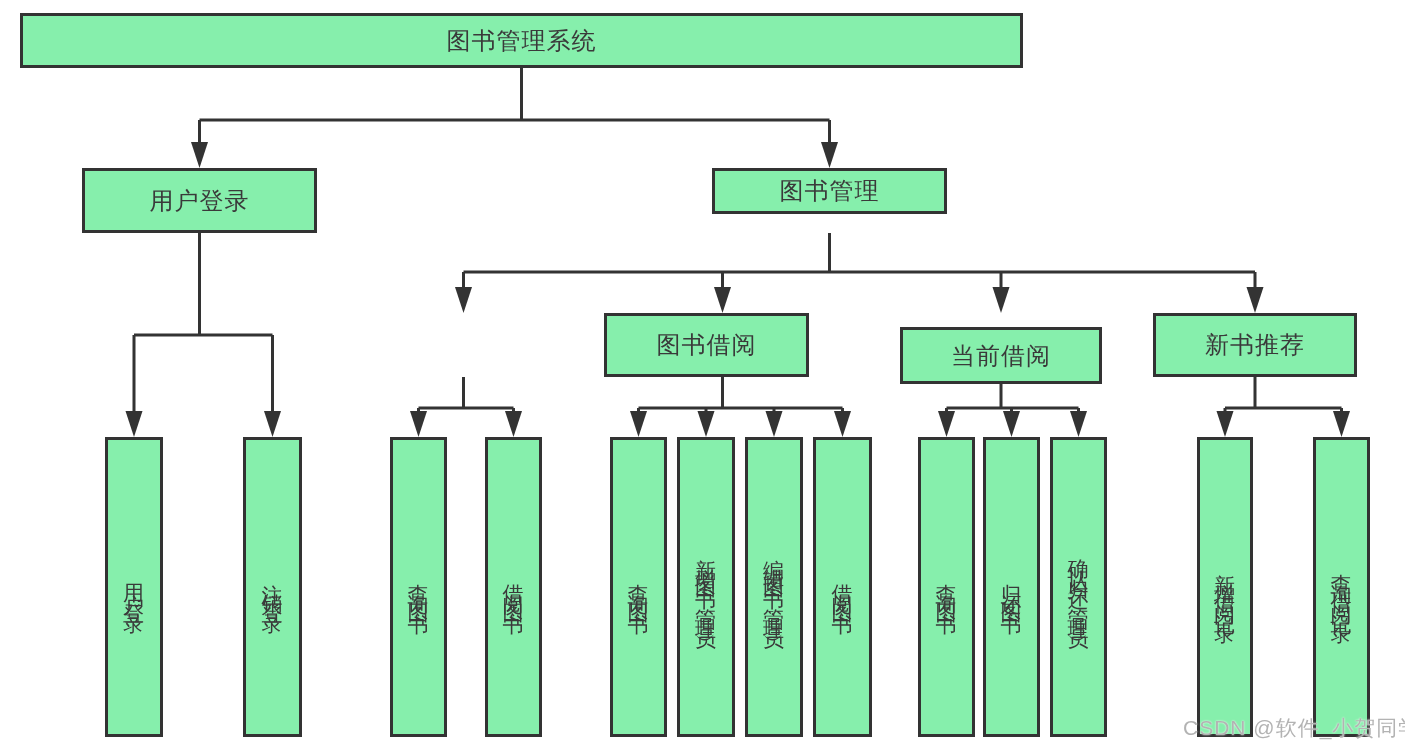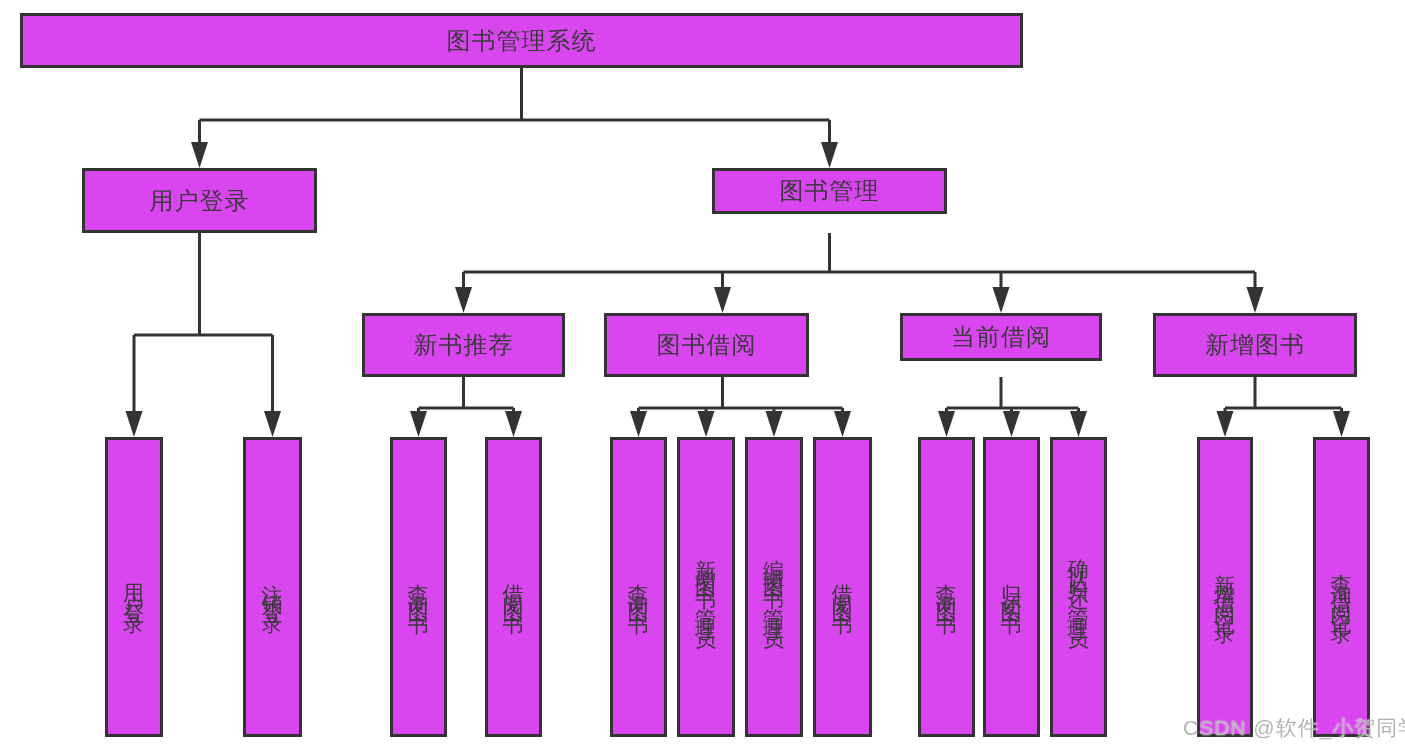--- a/index.html
+++ b/index.html
@@ -18,21 +18,21 @@
   .connectors {
     position: absolute;
     left: 0;
     top: 0;
     z-index: 0;
   }
   .box {
     position: absolute;
     box-sizing: border-box;
     border: 3px solid #333333;
-    background: #d946ef;
+    background: #86efac;
     display: flex;
     align-items: center;
     justify-content: center;
     color: #3a3a3a;
     z-index: 1;
   }
   .hbox {
     font-size: 24px;
     letter-spacing: 1px;
     white-space: nowrap;
@@ -101,31 +101,28 @@
     <span>图书管理系统</span>
   </div>
 
   <div class="box hbox" style="left:82px;top:168px;width:235px;height:65px">
     <span>用户登录</span>
   </div>
   <div class="box hbox" style="left:712px;top:168px;width:235px;height:46px">
     <span>图书管理</span>
   </div>
 
-  <div class="box hbox" style="left:362px;top:313px;width:203px;height:64px">
-    <span>新书推荐</span>
-  </div>
   <div class="box hbox" style="left:604px;top:313px;width:205px;height:64px">
     <span>图书借阅</span>
   </div>
-  <div class="box hbox" style="left:900px;top:313px;width:202px;height:48px">
+  <div class="box hbox" style="left:900px;top:327px;width:202px;height:57px">
     <span>当前借阅</span>
   </div>
   <div class="box hbox" style="left:1153px;top:313px;width:204px;height:64px">
-    <span>新增图书</span>
+    <span>新书推荐</span>
   </div>
 
   <div class="box leaf" style="left:105px;top:437px;width:58px;height:300px">
     <span>用户登录</span>
   </div>
   <div class="box leaf" style="left:243px;top:437px;width:59px;height:300px">
     <span>注销登录</span>
   </div>
   <div class="box leaf" style="left:390px;top:437px;width:57px;height:300px">
     <span>查询图书</span>

